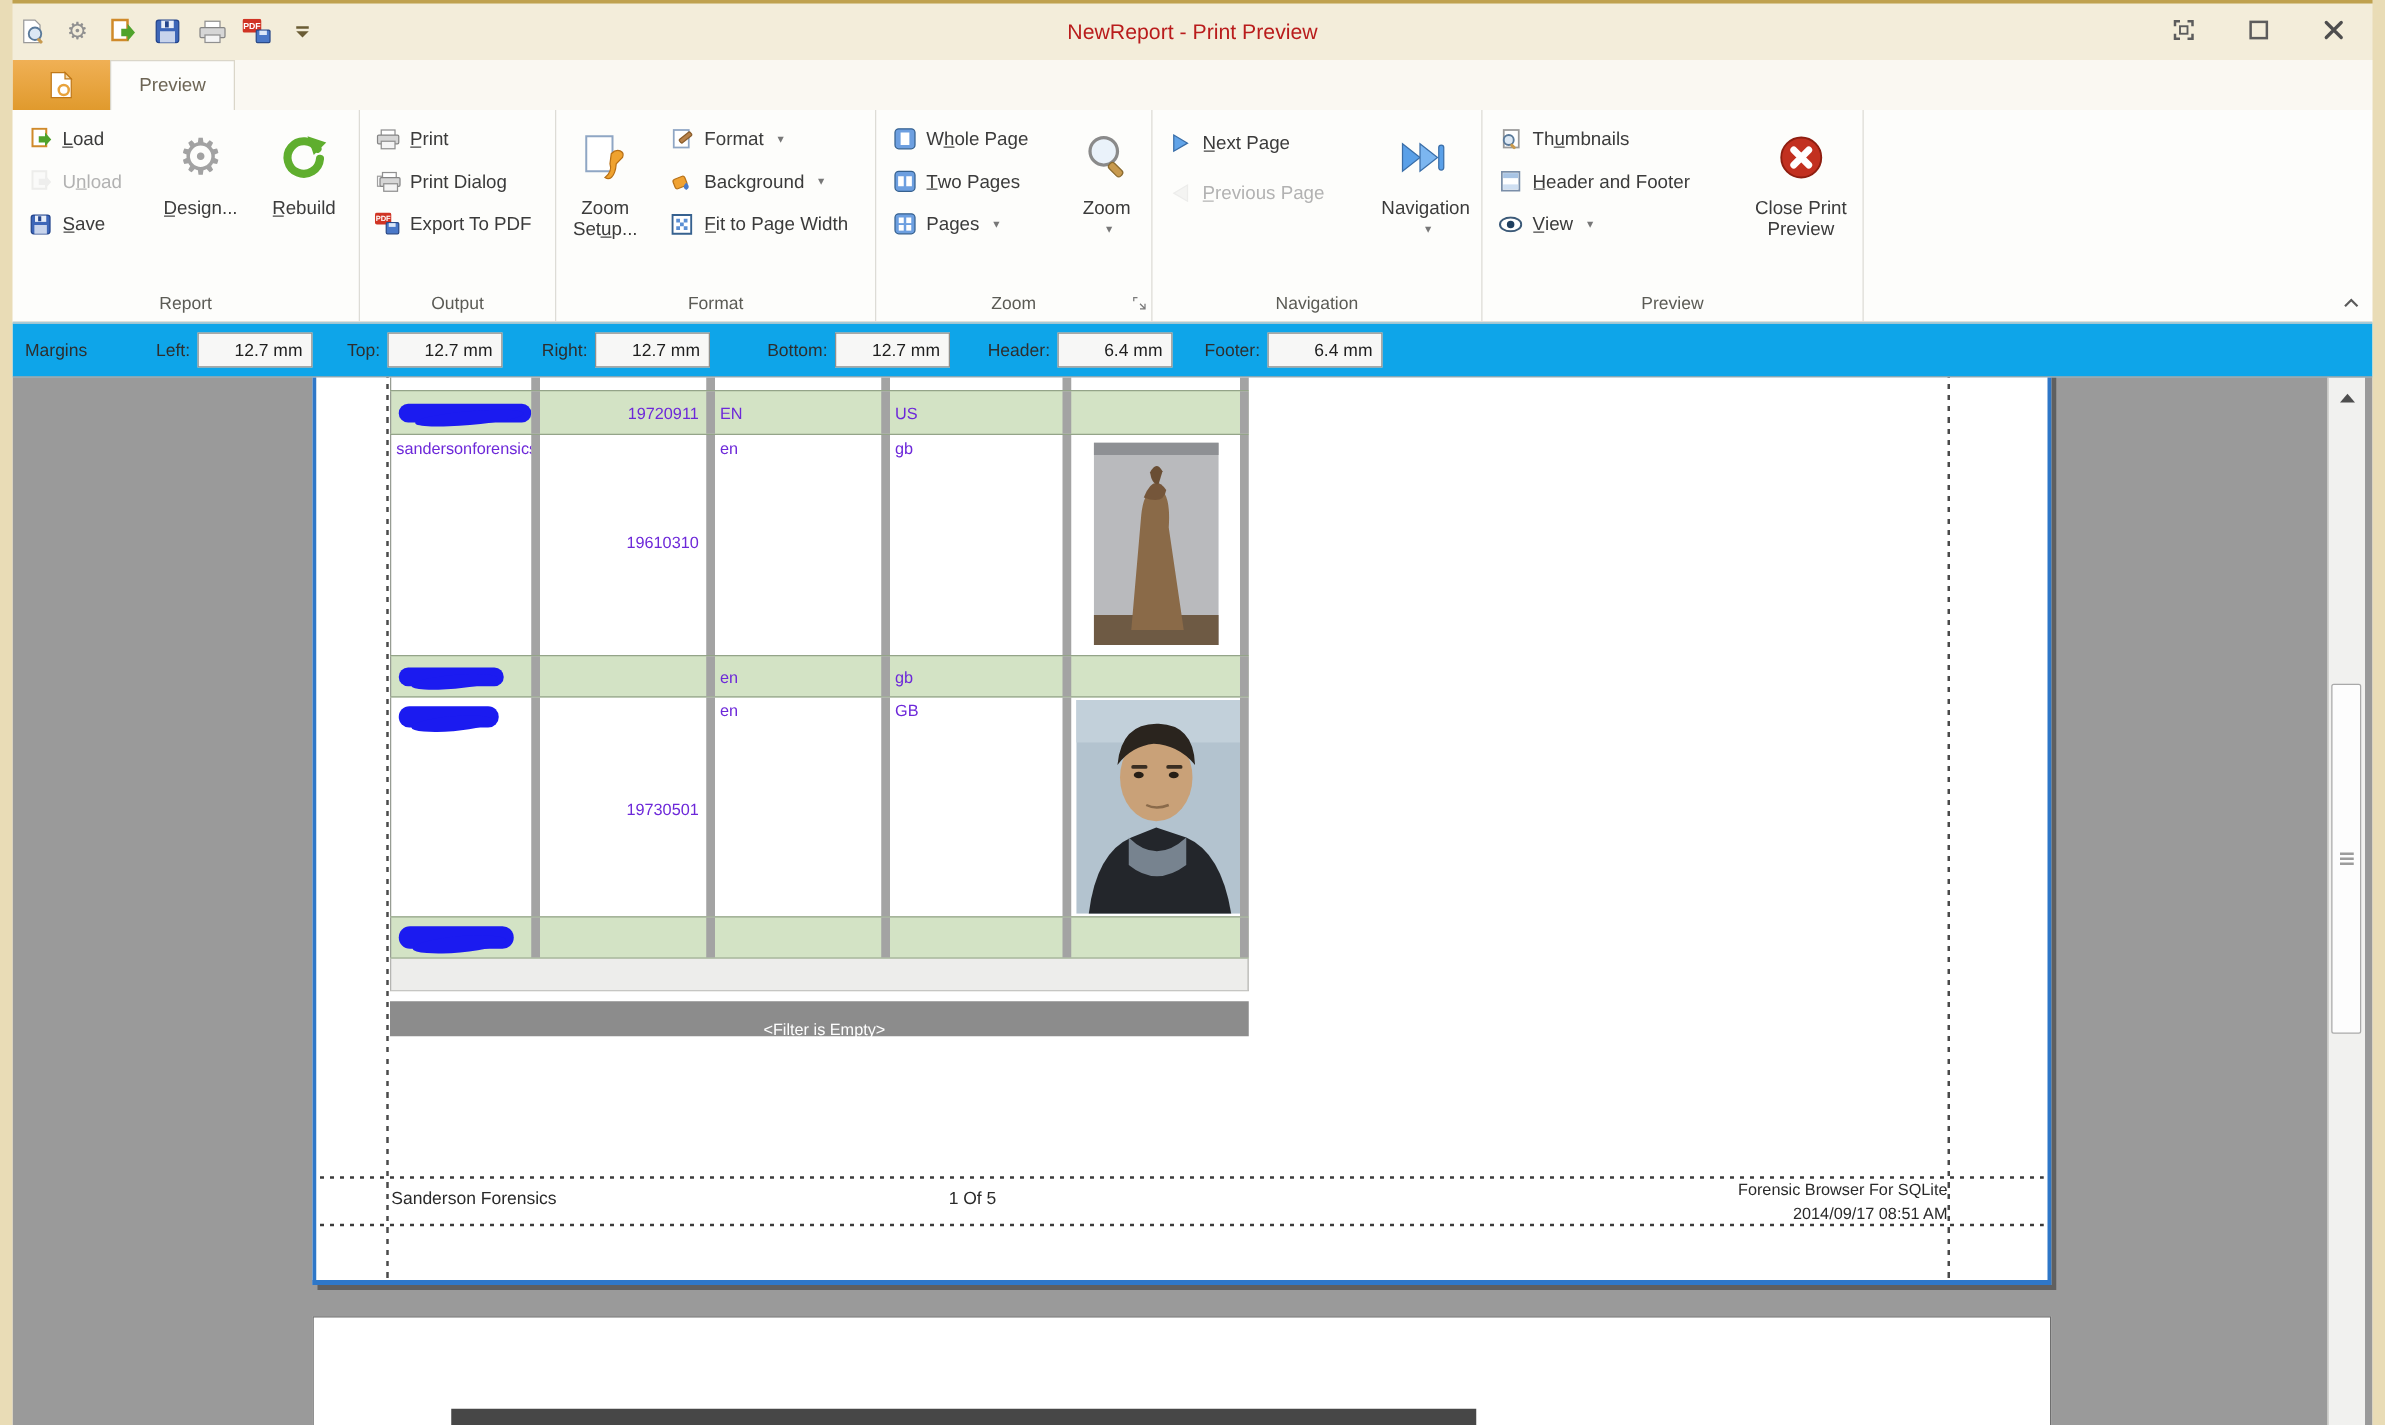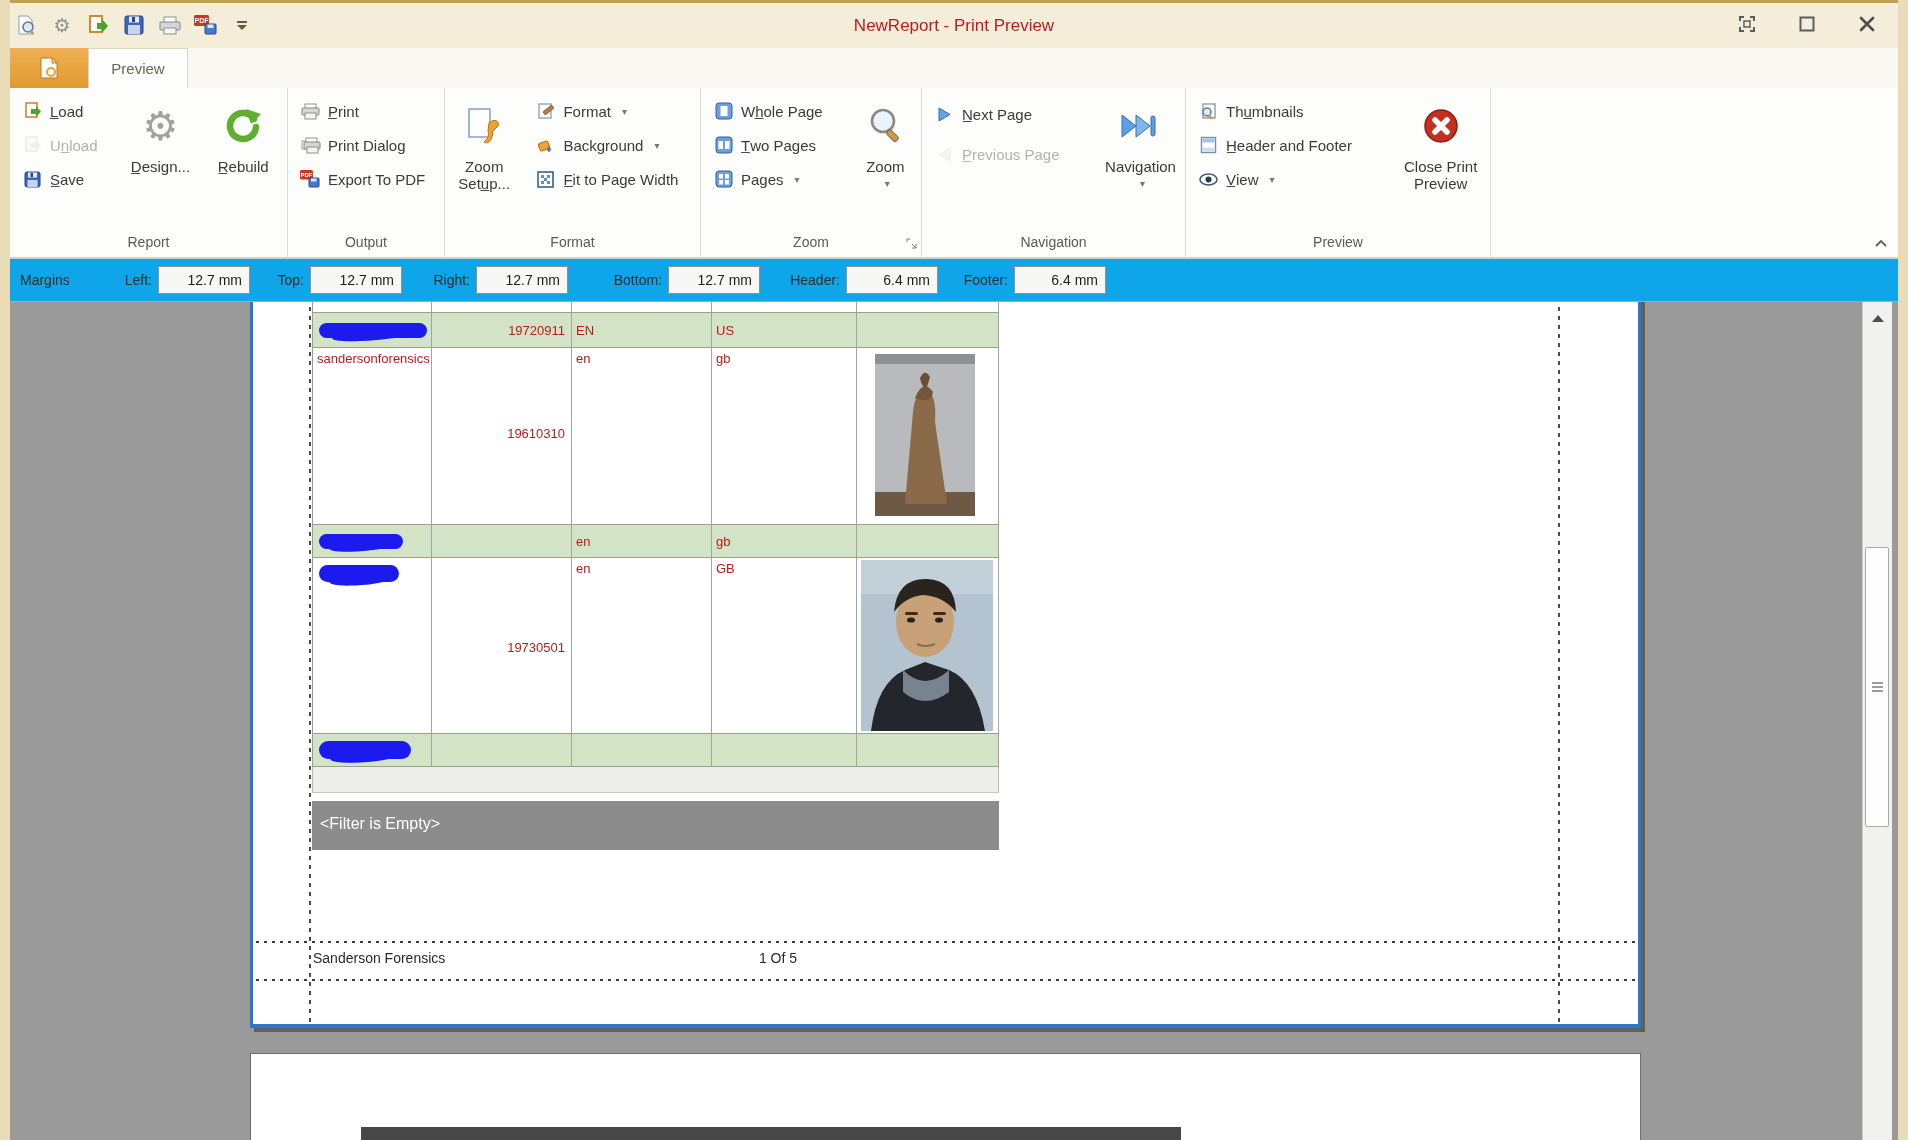--- a/index.html
+++ b/index.html
@@ -54,32 +54,32 @@
          border-left:3px solid #2e77c8;border-right:3px solid #2e77c8;border-bottom:4px solid #2e77c8;
          box-shadow:4px 4px 0 rgba(35,35,35,.5);}
   .page2{position:absolute;left:240px;top:751px;width:1391px;height:110px;background:#fff;border:1px solid #6e6e6e;box-sizing:border-box;}
   .mdash{position:absolute;top:0;bottom:0;width:2px;
          background:repeating-linear-gradient(180deg,#4a4a4a 0 4px,transparent 4px 9px);}
   .dotline{position:absolute;left:3px;right:3px;height:2px;
          background:repeating-linear-gradient(90deg,#3a3a3a 0 3px,transparent 3px 8px);}
   
   .tbl{position:absolute;left:59px;top:1px;width:687px;}
   .trow{display:flex;box-sizing:border-box;}
-  .tc{box-sizing:border-box;border-right:1px solid #a3a3a3;position:relative;font-size:13px;color:#b91c1c;overflow:hidden;}
+  .tc{box-sizing:border-box;border-right:7px solid #a3a3a3;position:relative;font-size:13px;color:#6d28d9;overflow:hidden;}
   .tc.first{border-left:1px solid #979d93;}
   .c1{width:120px;}.c2{width:140px;}.c3{width:140px;}.c4{width:145px;}.c5{width:142px;}
   .green{background:#d3e3c5;border-top:1px solid #94a489;border-bottom:1px solid #94a489;height:36px;}
   .green .tc{display:flex;align-items:center;}
   .whiterow .tc{padding-top:3px;}
   .datecell{justify-content:flex-end;text-align:right;padding-right:6px;}
   .langcell{padding-left:4px;}
   .redact{background:#1b1bf0;border-radius:9px;position:relative;}
   .redact::after{content:"";position:absolute;left:12%;top:45%;width:82%;height:70%;background:#1b1bf0;border-radius:50%;transform:rotate(-5deg);}
   .band{height:26px;background:#ededeb;border-bottom:1px solid #c6c6c3;border-left:1px solid #b5b5b2;border-right:1px solid #b5b5b2;box-sizing:border-box;}
-  .filterbar{height:49px;background:#8c8c8c;color:#fff;font-size:16px;line-height:45px;padding-left:8px;box-sizing:border-box;}
+  .filterbar{height:28px;background:#8c8c8c;color:#fff;font-size:13px;line-height:45px;padding-left:8px;box-sizing:border-box;text-align:center;}
   .ftxt{position:absolute;font-size:14px;color:#2a2a2a;}
   .scroll{position:absolute;right:6px;top:0;width:30px;height:838px;background:#f1f1ef;border-left:1px solid #c9c9c6;box-sizing:border-box;}
   .sarrow{position:absolute;left:0;top:14px;width:29px;height:16px;display:flex;align-items:center;justify-content:center;}
   .sarrow span{width:0;height:0;border-left:6px solid transparent;border-right:6px solid transparent;border-bottom:7px solid #4e4e4e;}
   .sthumb{position:absolute;left:2px;top:245px;width:24px;height:280px;background:#fdfdfd;border:1px solid #a9a9a9;box-sizing:border-box;border-radius:2px;}
   .grip{position:absolute;left:6px;top:134px;width:11px;height:2px;background:#9c9c9c;box-shadow:0 4px 0 #9c9c9c,0 8px 0 #9c9c9c;}
   .p2bar{position:absolute;left:110px;top:73px;width:820px;height:37px;background:#474747;}
 </style>
 </head>
 <body>
@@ -570,20 +570,24 @@
         <div class="band"></div>
         <div style="height:8px"></div>
 
         <div class="filterbar">&lt;Filter is Empty&gt;</div>
       </div>
 
       <div class="dotline" style="top:643px"></div>
       <div class="dotline" style="top:681px"></div>
       <span class="ftxt" style="left:60px;top:652px">Sanderson Forensics</span>
       <span class="ftxt" style="left:425px;top:652px;width:200px;text-align:center">1 Of 5</span>
+      <span class="ftxt" style="left:1005px;top:644px;width:300px;text-align:right;font-size:13px;line-height:19px">
+        <span>Forensic Browser For SQLite</span><br>
+        <span>2014/09/17 08:51 AM</span>
+      </span>
     </div>
 
     <div class="page2">
       <div class="p2bar"></div>
     </div>
 
     <div class="scroll">
       <div class="sarrow" style="top:8px">
           <span></span>
         </div>

